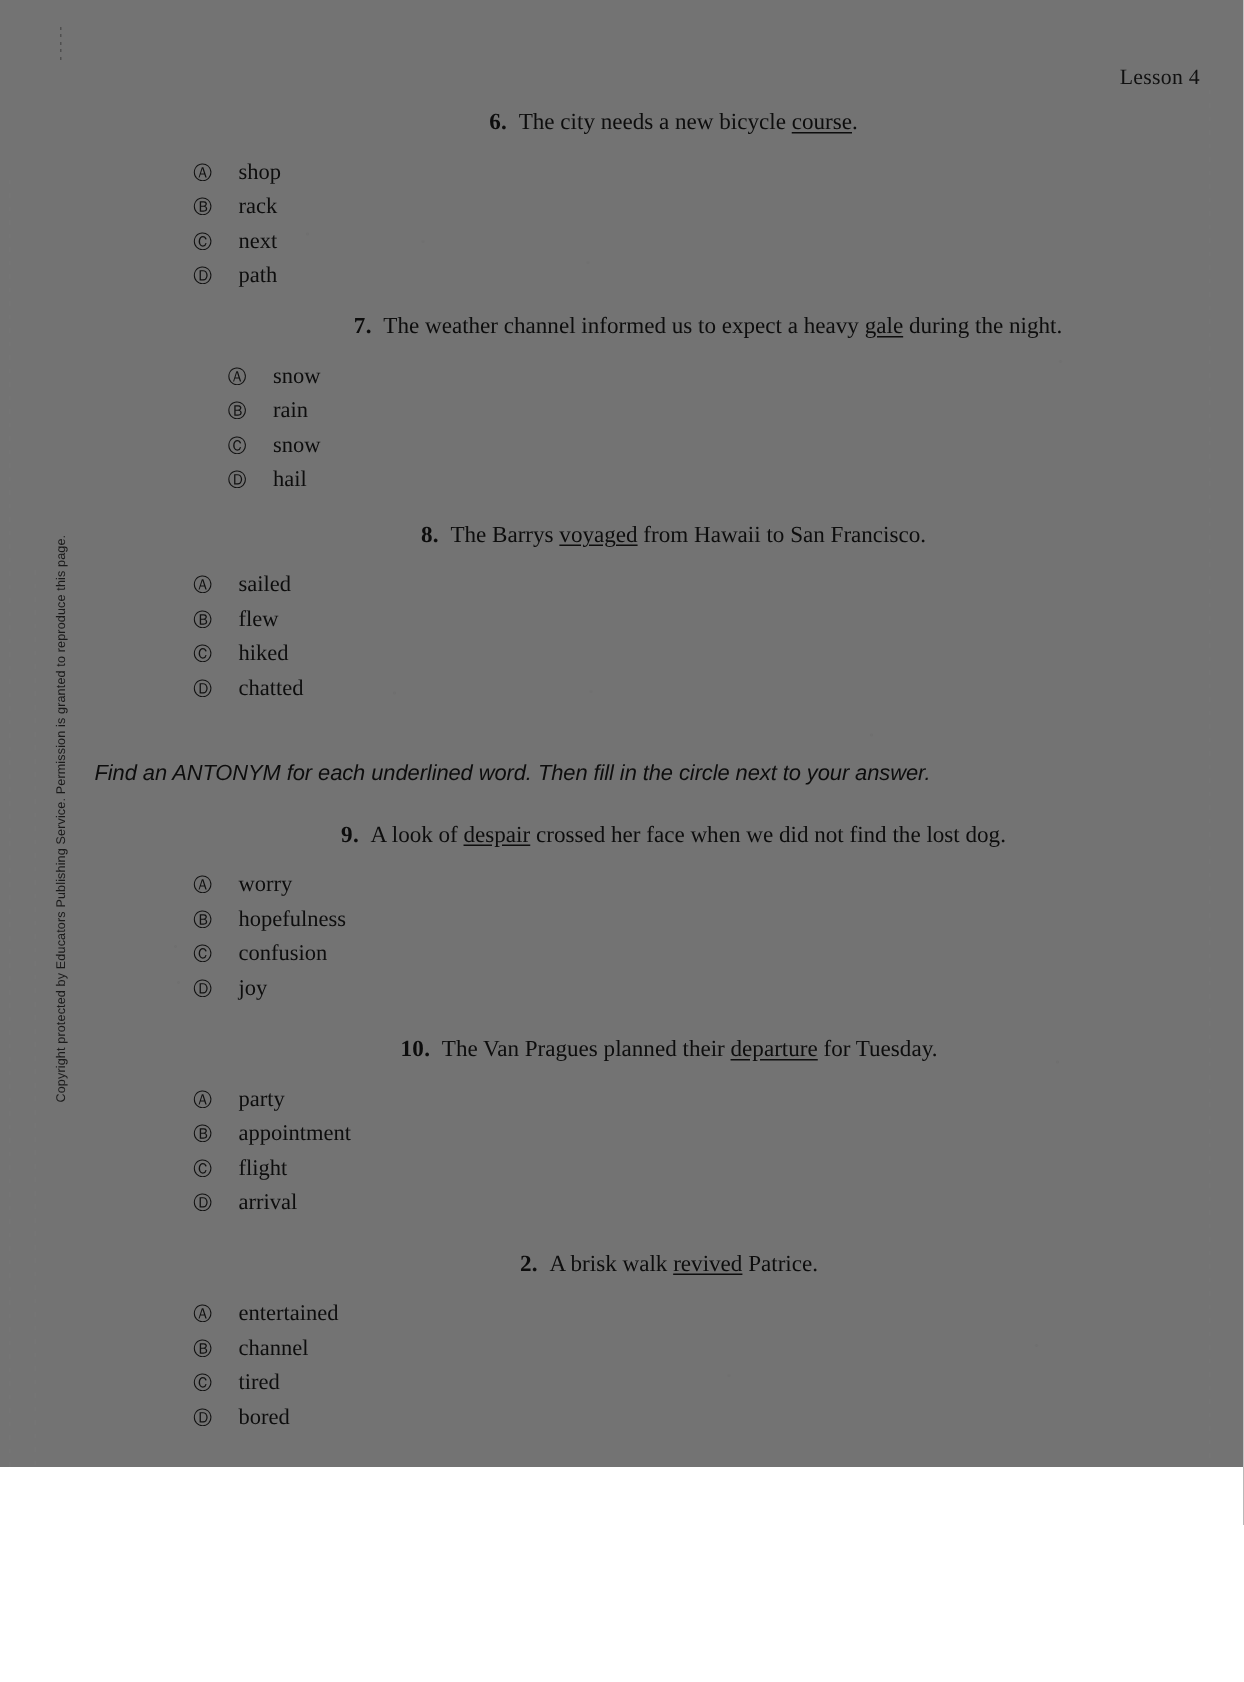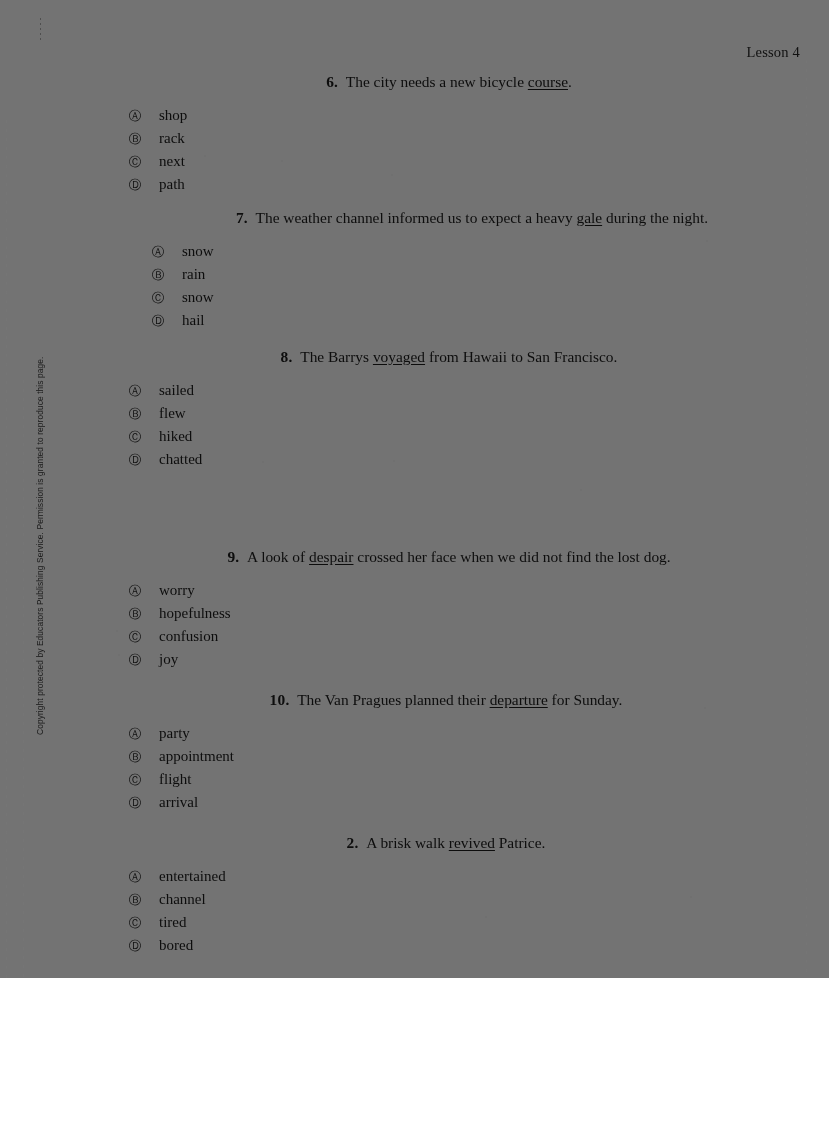--- a/index.html
+++ b/index.html
@@ -267,21 +267,21 @@
             <span class="bubble">Ⓒ</span>
             <span class="opt-label">confusion</span>
           </li>
           <li class="option" style="position: absolute; top: 69px; left: 0px;">
             <span class="bubble">Ⓓ</span>
             <span class="opt-label">joy</span>
           </li>
         </ul>
       </div>
       <div class="question abs" style="top: 690px;">
-        <div class="q-stem"><span class="q-num wide">10.</span>&nbsp;&nbsp;<span>The Van Pragues planned their </span><span class="underlined">departure</span><span> for Sunday.</span></div>
+        <div class="q-stem"><span class="q-num wide">10.</span>&nbsp;&nbsp;<span>The Van Pragues planned their </span><span class="underlined">departure</span><span> for Tuesday.</span></div>
         <ul class="options" style="position: absolute; top: 36px; left: 0px; width: 829px;">
           <li class="option" style="position: absolute; top: 0px; left: 0px;">
             <span class="bubble">Ⓐ</span>
             <span class="opt-label">party</span>
           </li>
           <li class="option" style="position: absolute; top: 23px; left: 0px;">
             <span class="bubble">Ⓑ</span>
             <span class="opt-label">appointment</span>
           </li>
           <li class="option" style="position: absolute; top: 46px; left: 0px;">
@@ -313,13 +313,14 @@
             <span class="bubble">Ⓓ</span>
             <span class="opt-label">bored</span>
           </li>
         </ul>
       </div>
     </div>
 
   <div class="footer-left">Tests</div>
   <div class="footer-page">89</div>
 
+<div class="instruction" style="top: 508px;">Find an ANTONYM for each underlined word. Then fill in the circle next to your answer.</div>
   </div>
 
 </body></html>

